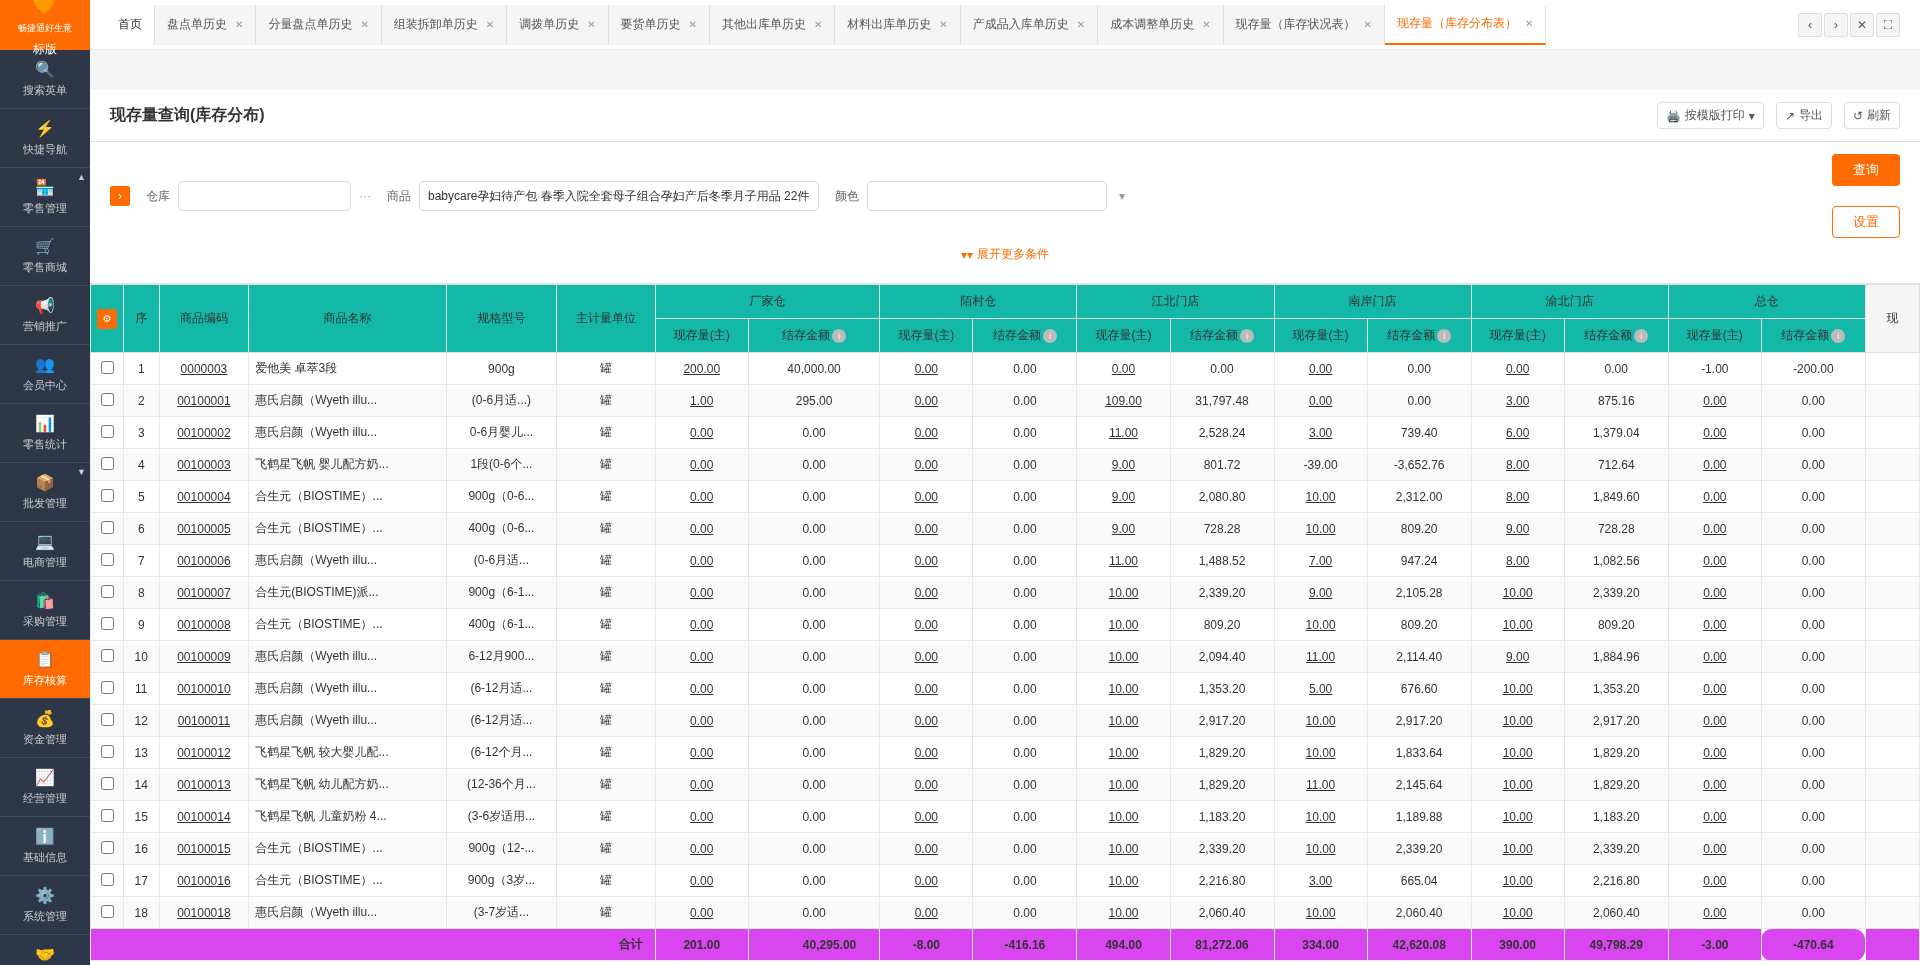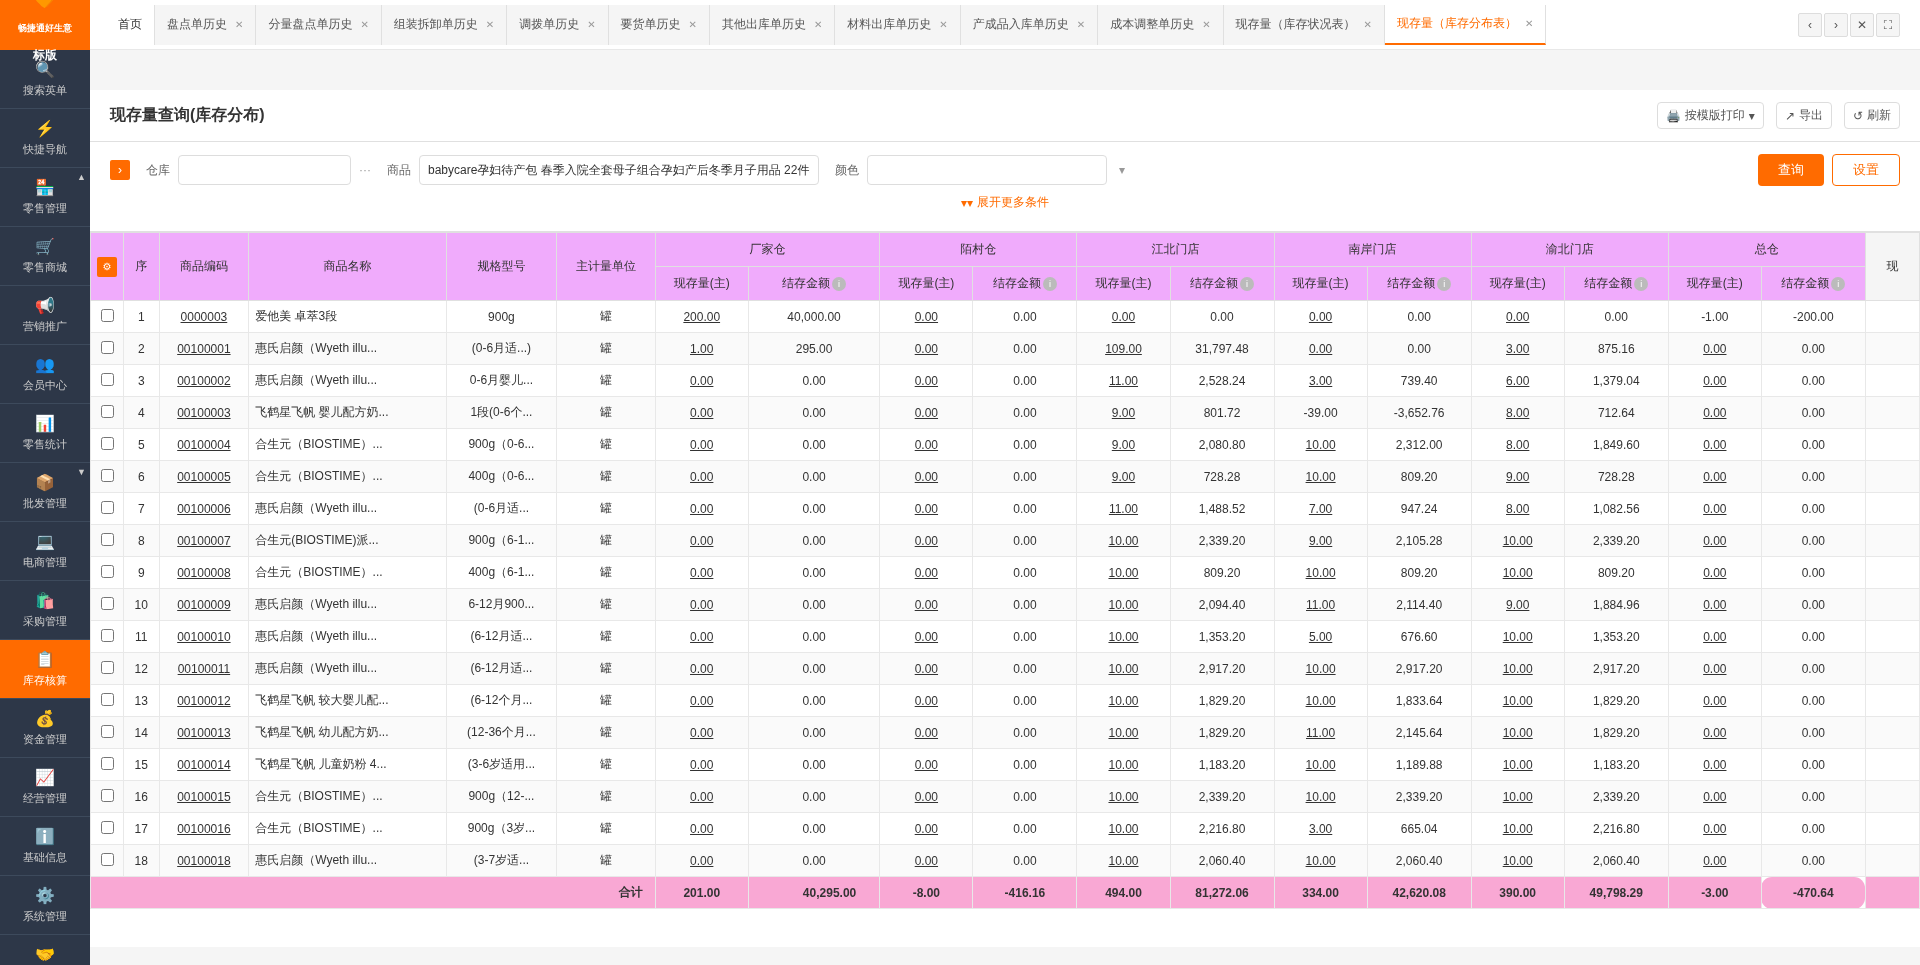--- a/index.html
+++ b/index.html
@@ -122,22 +122,21 @@
       justify-content: center;
       cursor: pointer;
     }
     .sidebar-logo-icon {
       font-size: 20px;
       color: white;
     }
     .sidebar-logo-text {
       font-size: 9px;
       color: white;
-      margin-top: 12px;
-      font-weight: bold;
+      margin-top: 6px;
     }
     .sidebar-item {
       width: 90px;
       padding: 10px 4px;
       display: flex;
       flex-direction: column;
       align-items: center;
       gap: 4px;
       cursor: pointer;
       color: #ccc;
@@ -262,40 +261,40 @@
       overflow: auto;
       height: calc(965px - 90px - 60px - 68px - 32px);
       background: #fff;
     }
     .data-table {
       width: 100%;
       border-collapse: collapse;
       font-size: 12px;
     }
     .data-table th {
-      background: #f0abfc;
+      background: #14b8a6;
       border: 1px solid #e0e0e0;
       padding: 8px 6px;
       text-align: center;
       font-weight: normal;
       color: #333;
       white-space: nowrap;
       position: sticky;
       top: 0;
       z-index: 10;
     }
     .data-table td {
       border: 1px solid #e8e8e8;
       padding: 7px 6px;
       text-align: center;
       color: #333;
       white-space: nowrap;
     }
     .data-table tr.summary-row td {
-      background: #f9a8d4;
+      background: #d946ef;
       font-weight: bold;
     }
     .num-link {
       color: #1890ff;
       text-decoration: underline;
       cursor: pointer;
     }
     .num-negative {
       color: #ff4d4f;
     }
@@ -520,21 +519,21 @@
       </div>
       <div class="filter-item">
         <span class="filter-label">商品</span>
         <input class="filter-input wide" type="text" style="min-width: 400px;" value="babycare孕妇待产包 春季入院全套母子组合孕妇产后冬季月子用品 22件套 ...">
       </div>
       <div class="filter-item">
         <span class="filter-label">颜色</span>
         <input class="filter-input" type="text" value="" style="min-width: 240px;">
         <span style="color:#999;cursor:pointer;margin-left:4px;">▾</span>
       </div>
-      <div style="margin-left:auto;display:flex;gap:8px;">
+      <div style="margin-left:auto;display:flex;gap:20px;flex-direction:column;">
         <button class="btn-query">查询</button>
         <button class="btn-settings">设置</button>
       </div>
     </div>
     <div class="filter-row" style="justify-content:center;">
       <div class="filter-expand">
         <span>▾▾</span>
         <span>展开更多条件</span>
       </div>
     </div>

